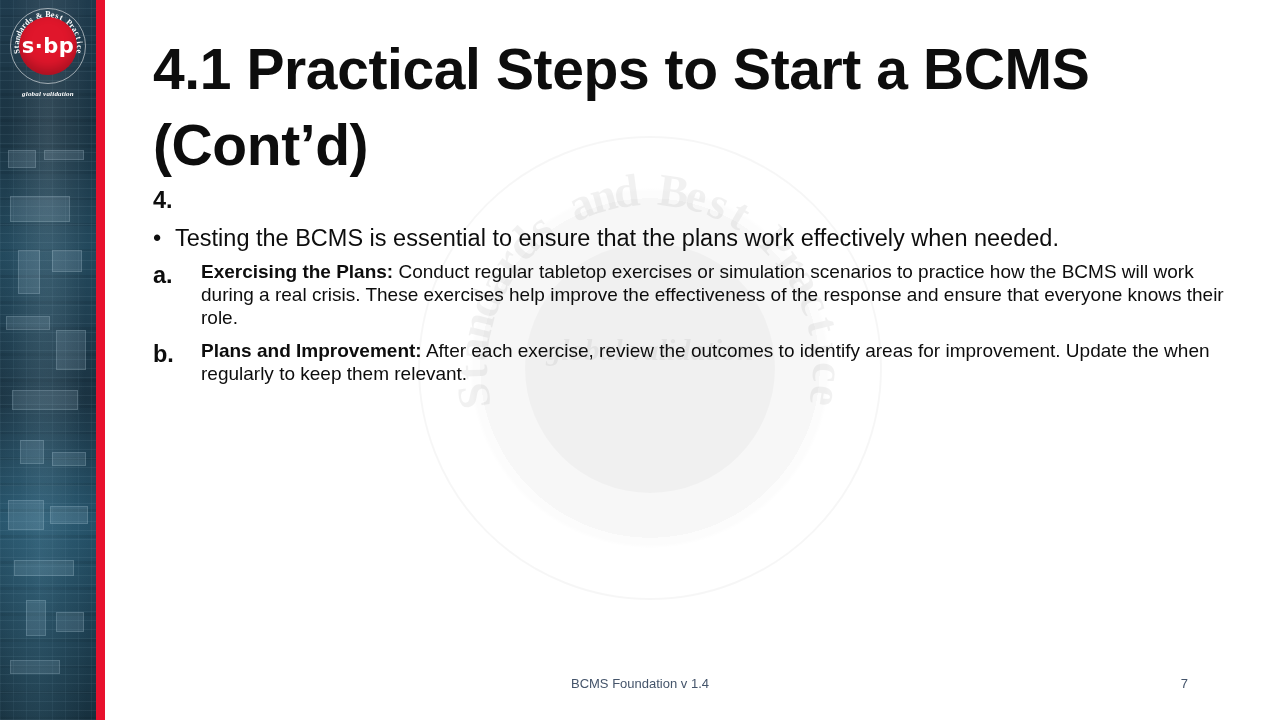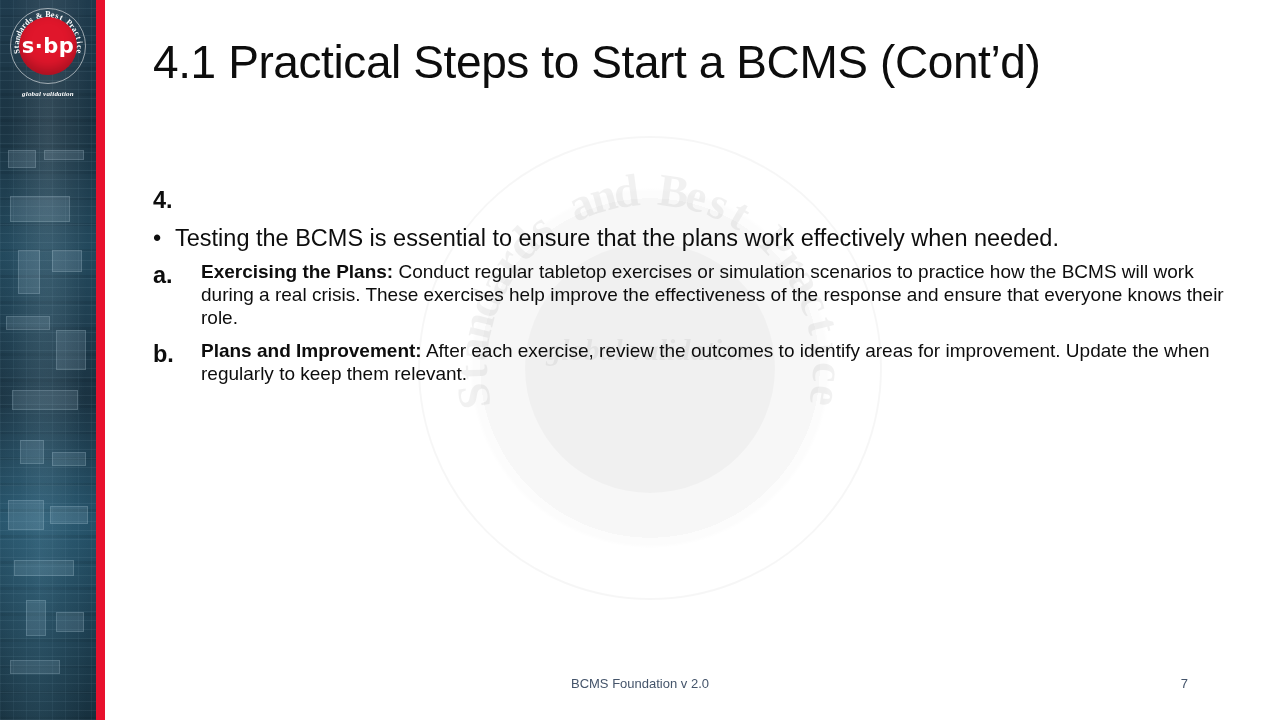--- a/index.html
+++ b/index.html
@@ -163,24 +163,24 @@
   
   .content {
     position: absolute;
     left: 105px; top: 0;
     width: 1175px; height: 720px;
   }
   .title {
     position: absolute;
     left: 48px; top: 32px;
     width: 1085px;
-    font-size: 46px;
+    font-size: 57px;
     line-height: 1.33;
     color: #0d0d0d;
-    font-weight: 400;
+    font-weight: 700;
     letter-spacing: -0.4px;
   }
   .body {
     position: absolute;
     left: 48px; top: 186px;
     width: 1090px;
     color: #0d0d0d;
   }
   .row {
     display: flex;
@@ -341,16 +341,16 @@
       </div>
 
       <div class="row sub">
         <span class="marker alpha">b.</span>
         <span class="txt"><b>Plans and Improvement:</b><span> After each exercise, review the outcomes to identify areas for improvement. Update the when regularly to keep them relevant.</span></span>
       </div>
 
     </div>
   </div>
 
-  <div class="footer-text">BCMS Foundation v 2.0</div>
+  <div class="footer-text">BCMS Foundation v 1.4</div>
   <div class="page-num">7</div>
 
 </div>
 
 </body></html>

